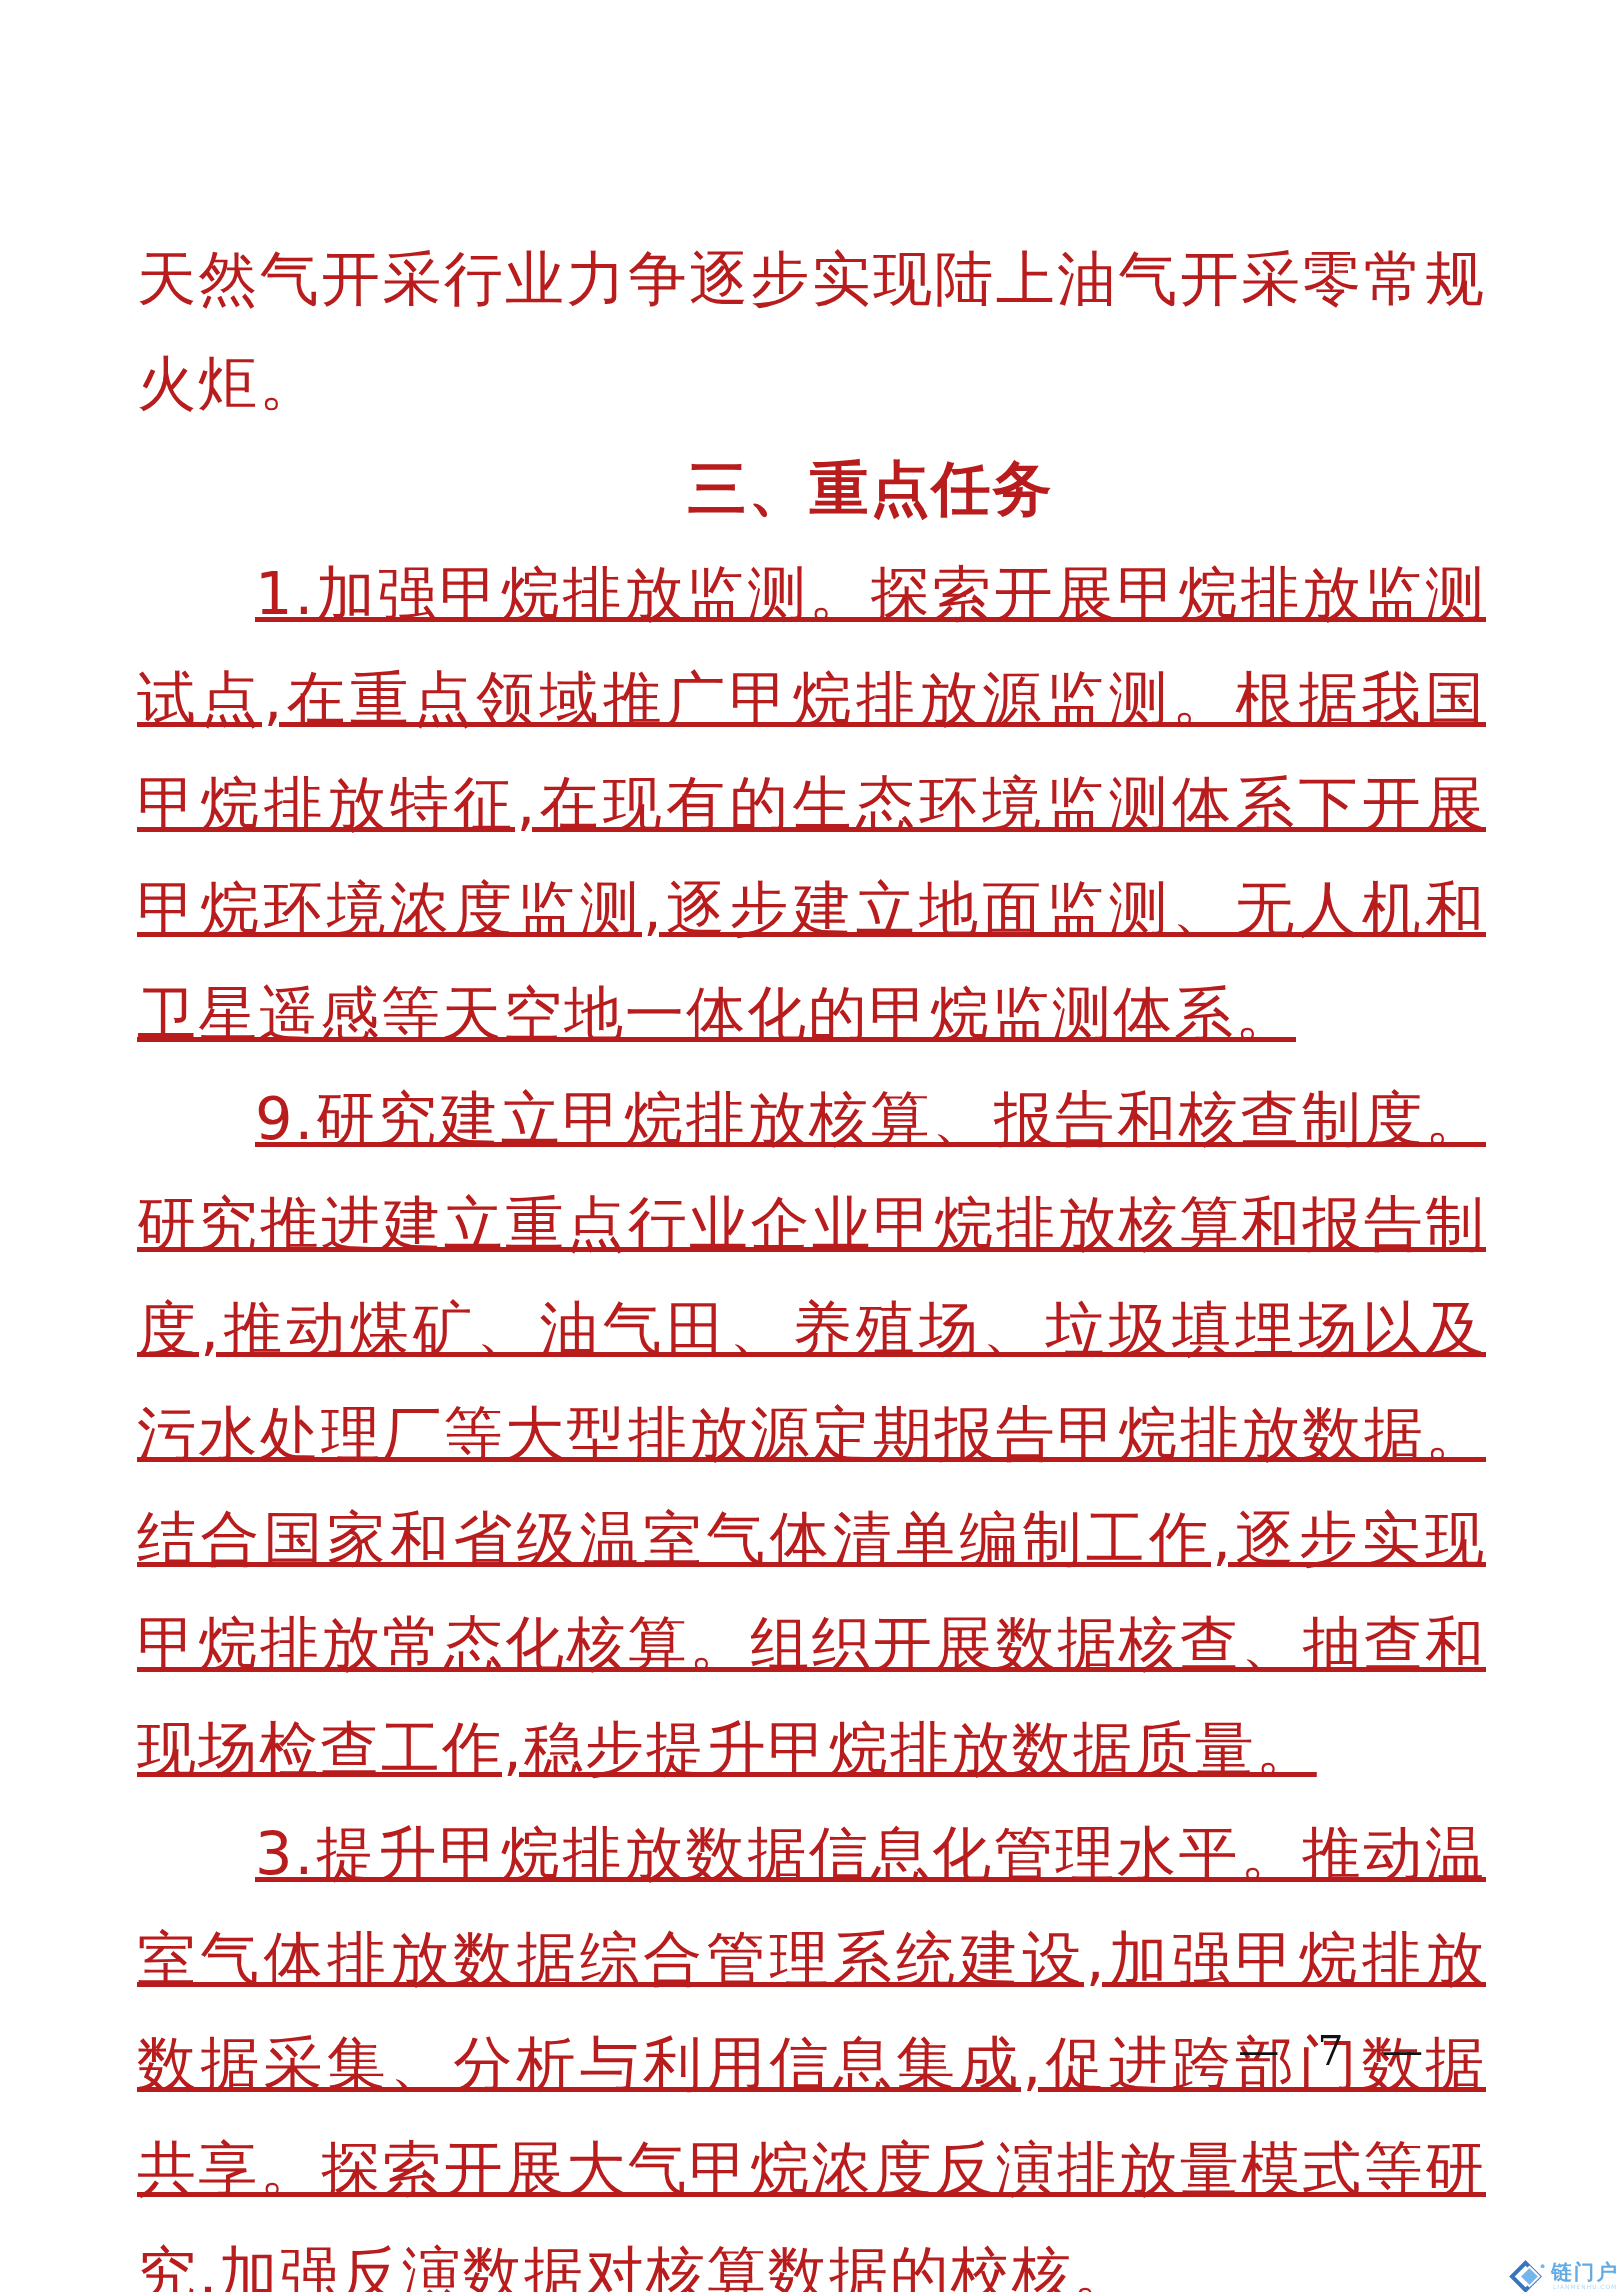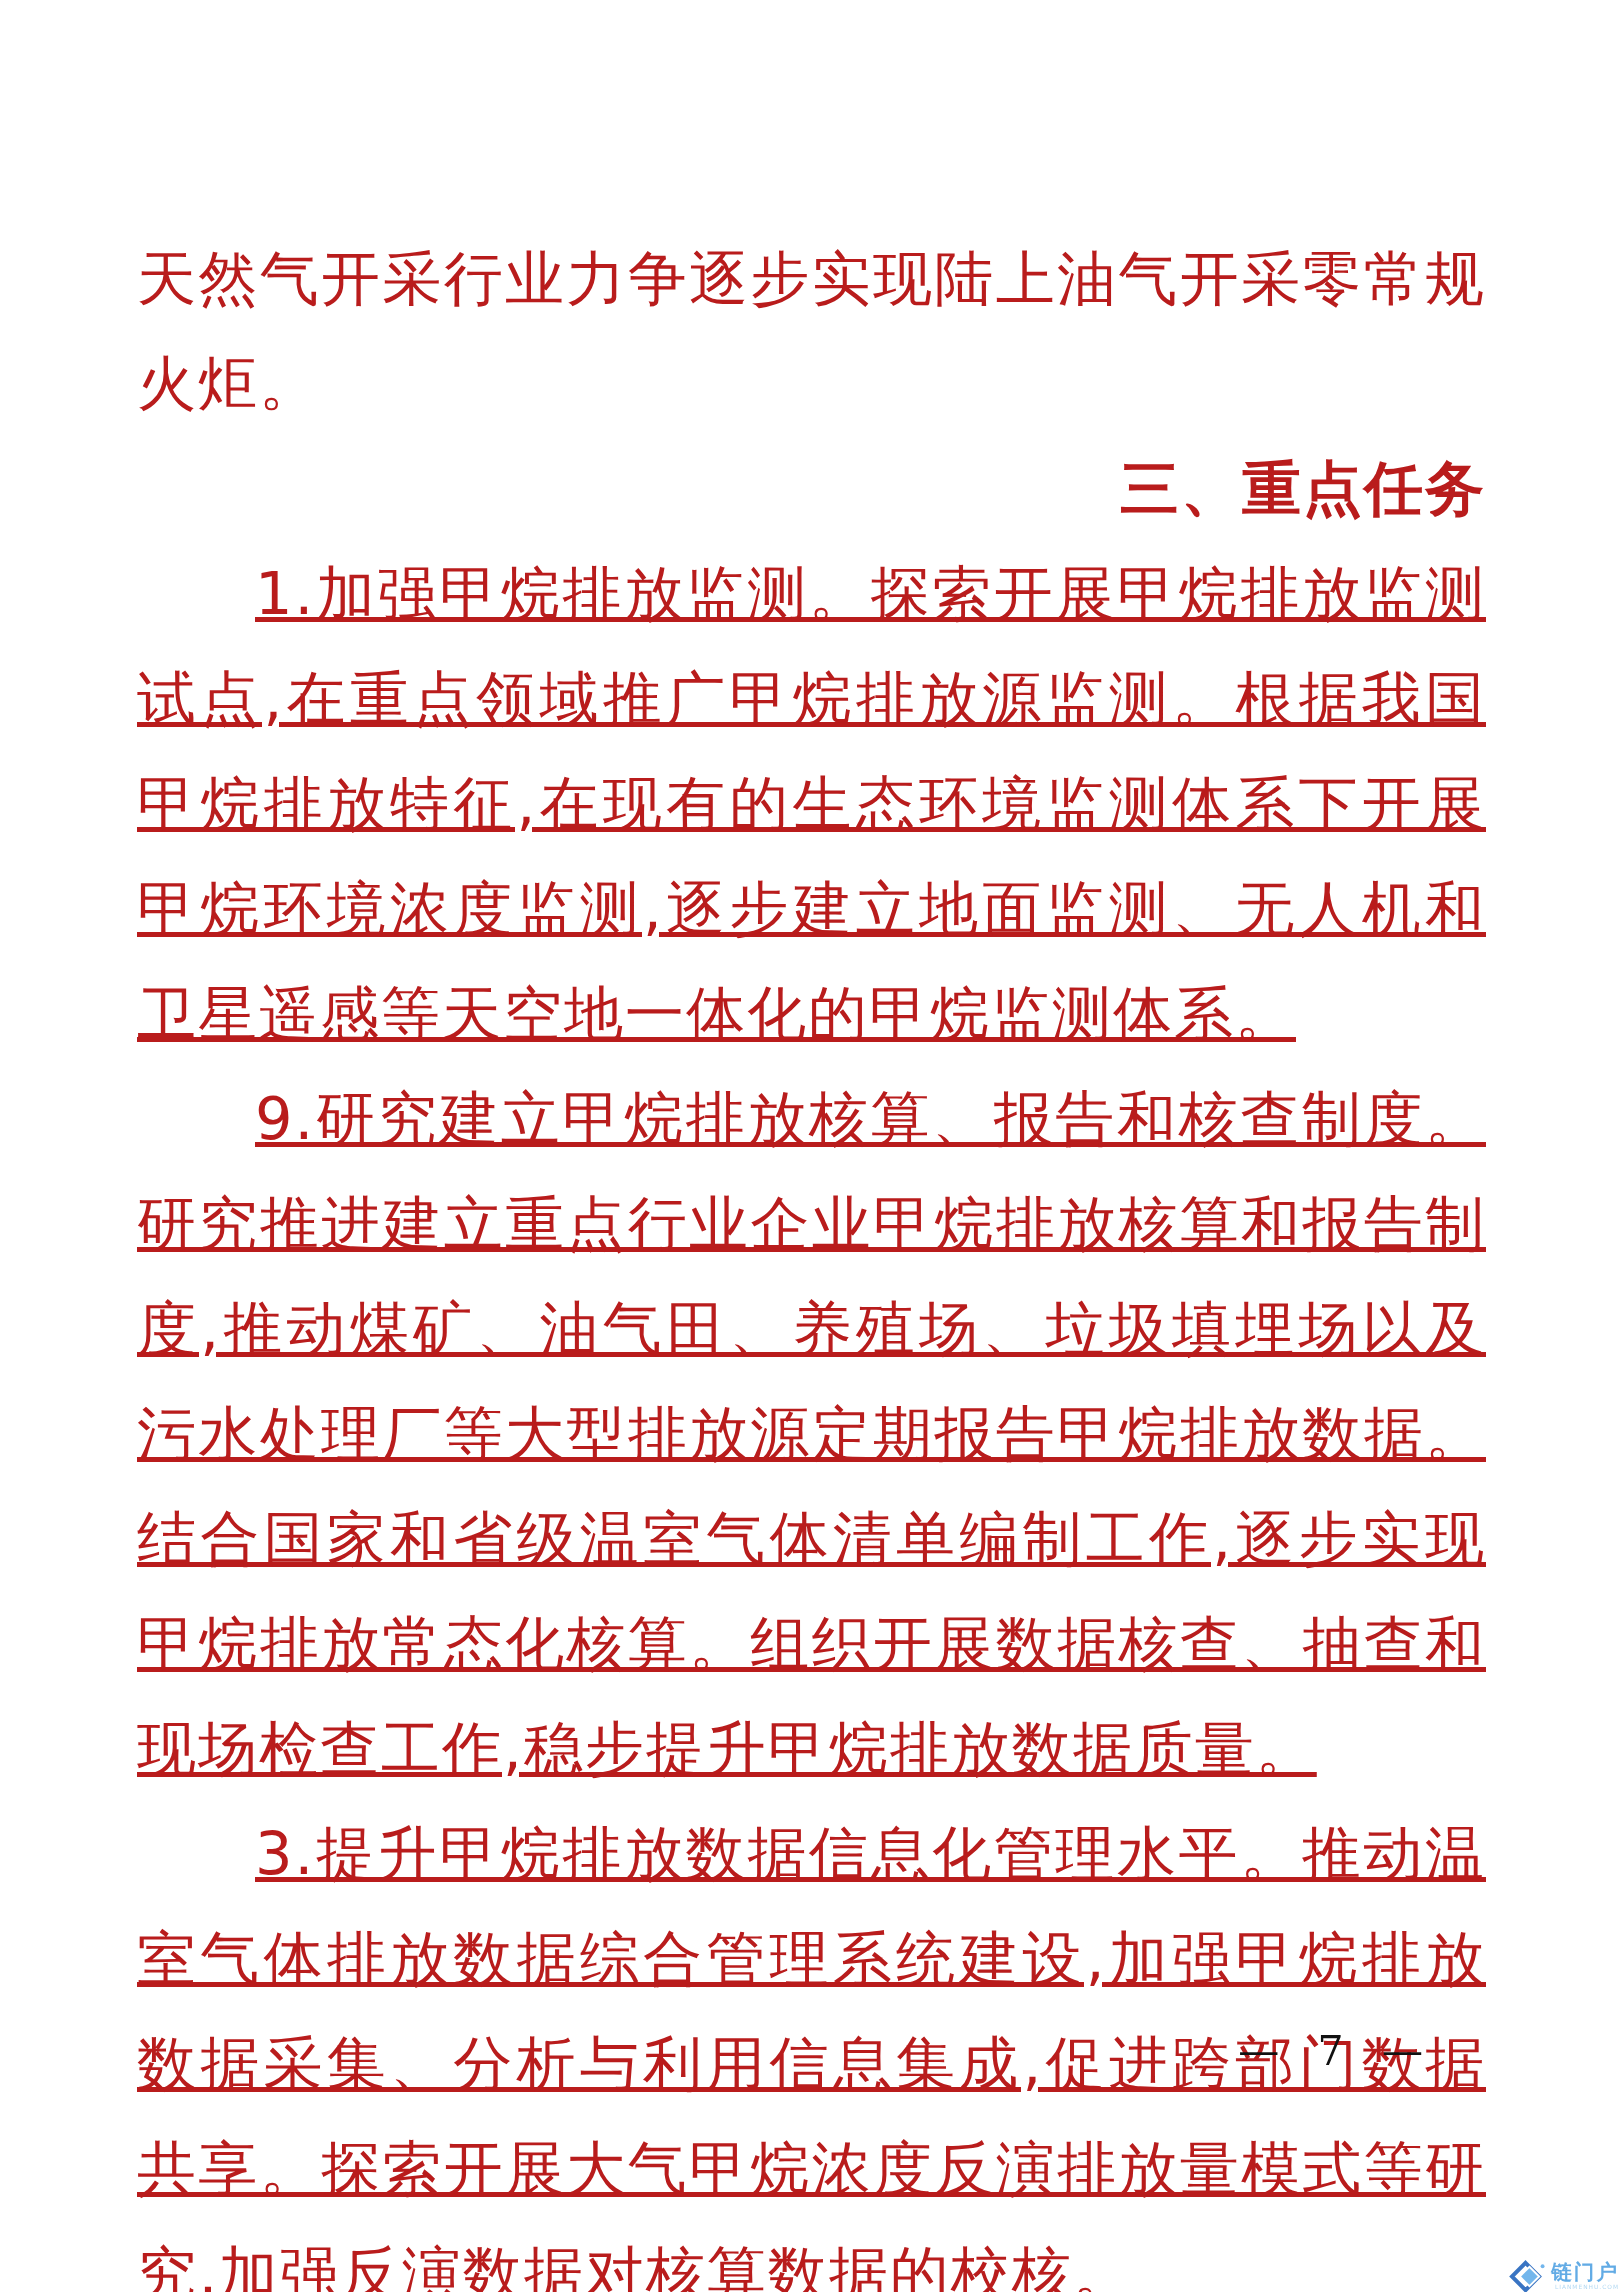--- a/index.html
+++ b/index.html
@@ -34,21 +34,21 @@
   .p-indent {
     text-indent: 2em;
     text-decoration: underline;
   }
   .p-noindent {
     text-indent: 0;
   }
   .h1, .h2 {
     font-weight: bold;
     text-indent: 2em;
-    text-align: right;
+    text-align: center;
   }
   .page-number {
     position: absolute;
     top: 2027px;
     right: 194px;
     font-family: "DejaVu Serif", "Liberation Serif", serif;
     font-size: 41px;
     letter-spacing: 3.9px;
     word-spacing: 17.6px;
     color: #111111;
@@ -64,21 +64,21 @@
     opacity: 0.95;
   }
   .wm-icon {
     width: 37px;
     height: 37px;
     flex: 0 0 auto;
   }
   .wm-text {
     display: flex;
     flex-direction: column;
-    align-items: flex-end;
+    align-items: center;
     line-height: 1;
   }
   .wm-brand {
     font-size: 20.6px;
     font-weight: bold;
     letter-spacing: 2px;
     color: #5aa7e4;
   }
   .wm-domain {
     margin-top: 2px;

